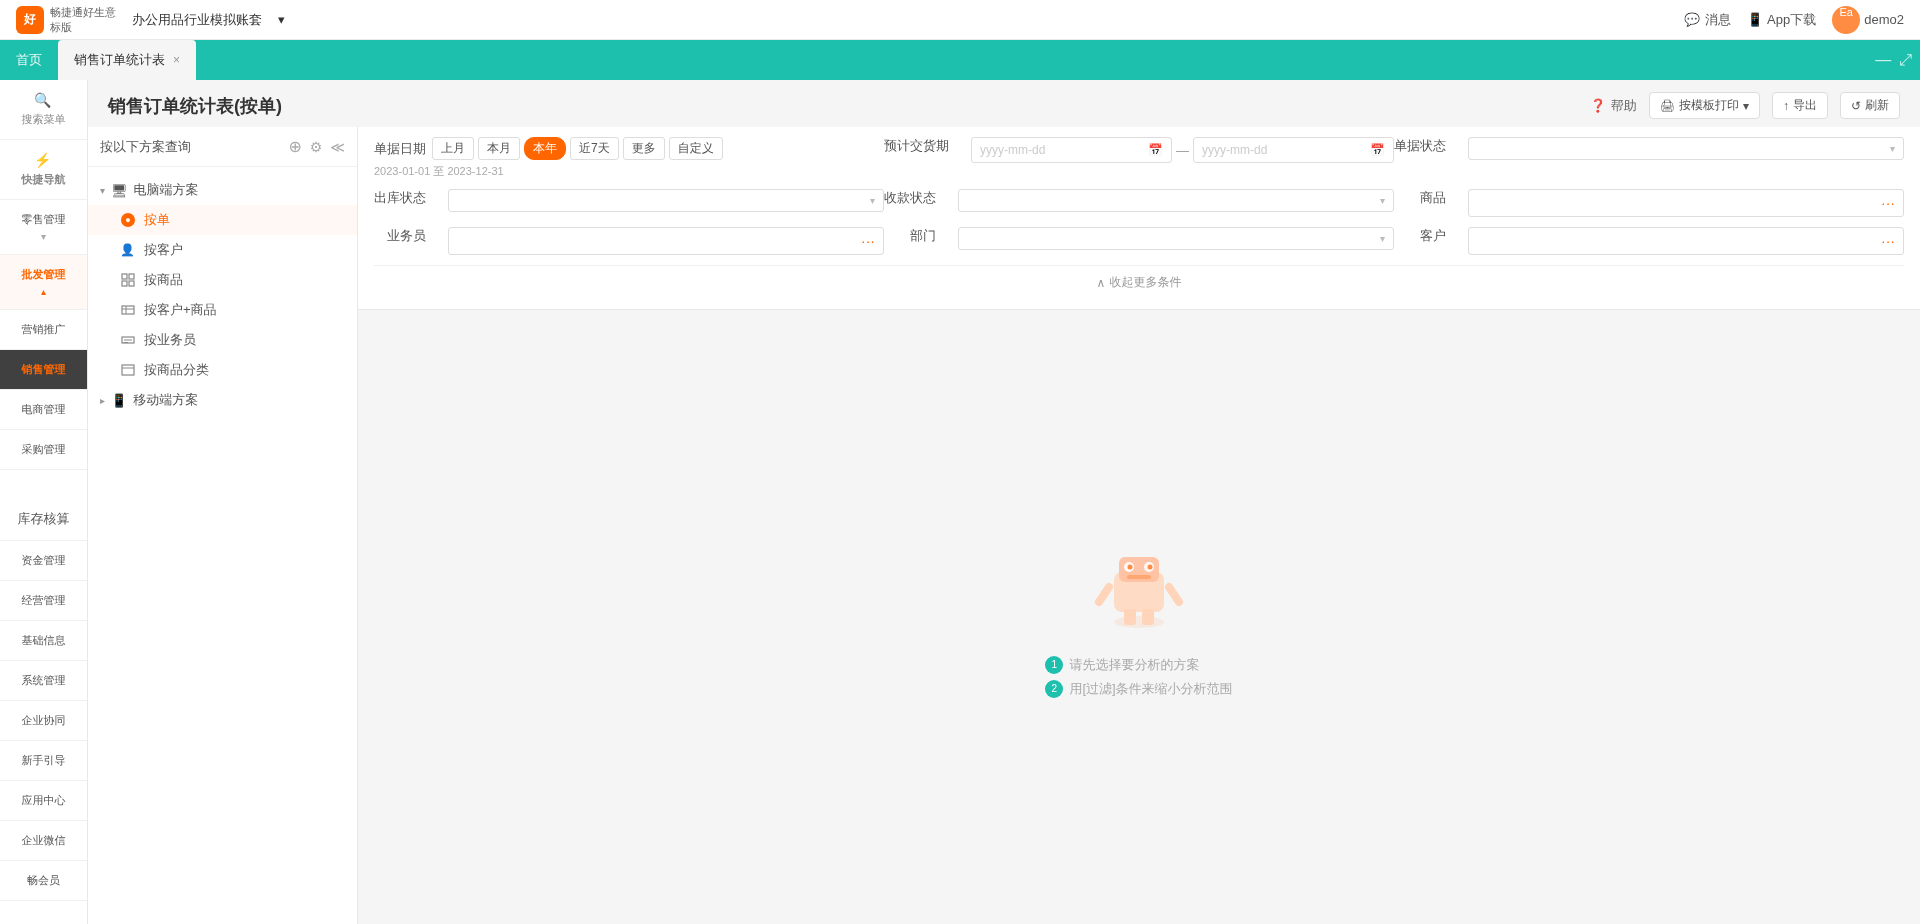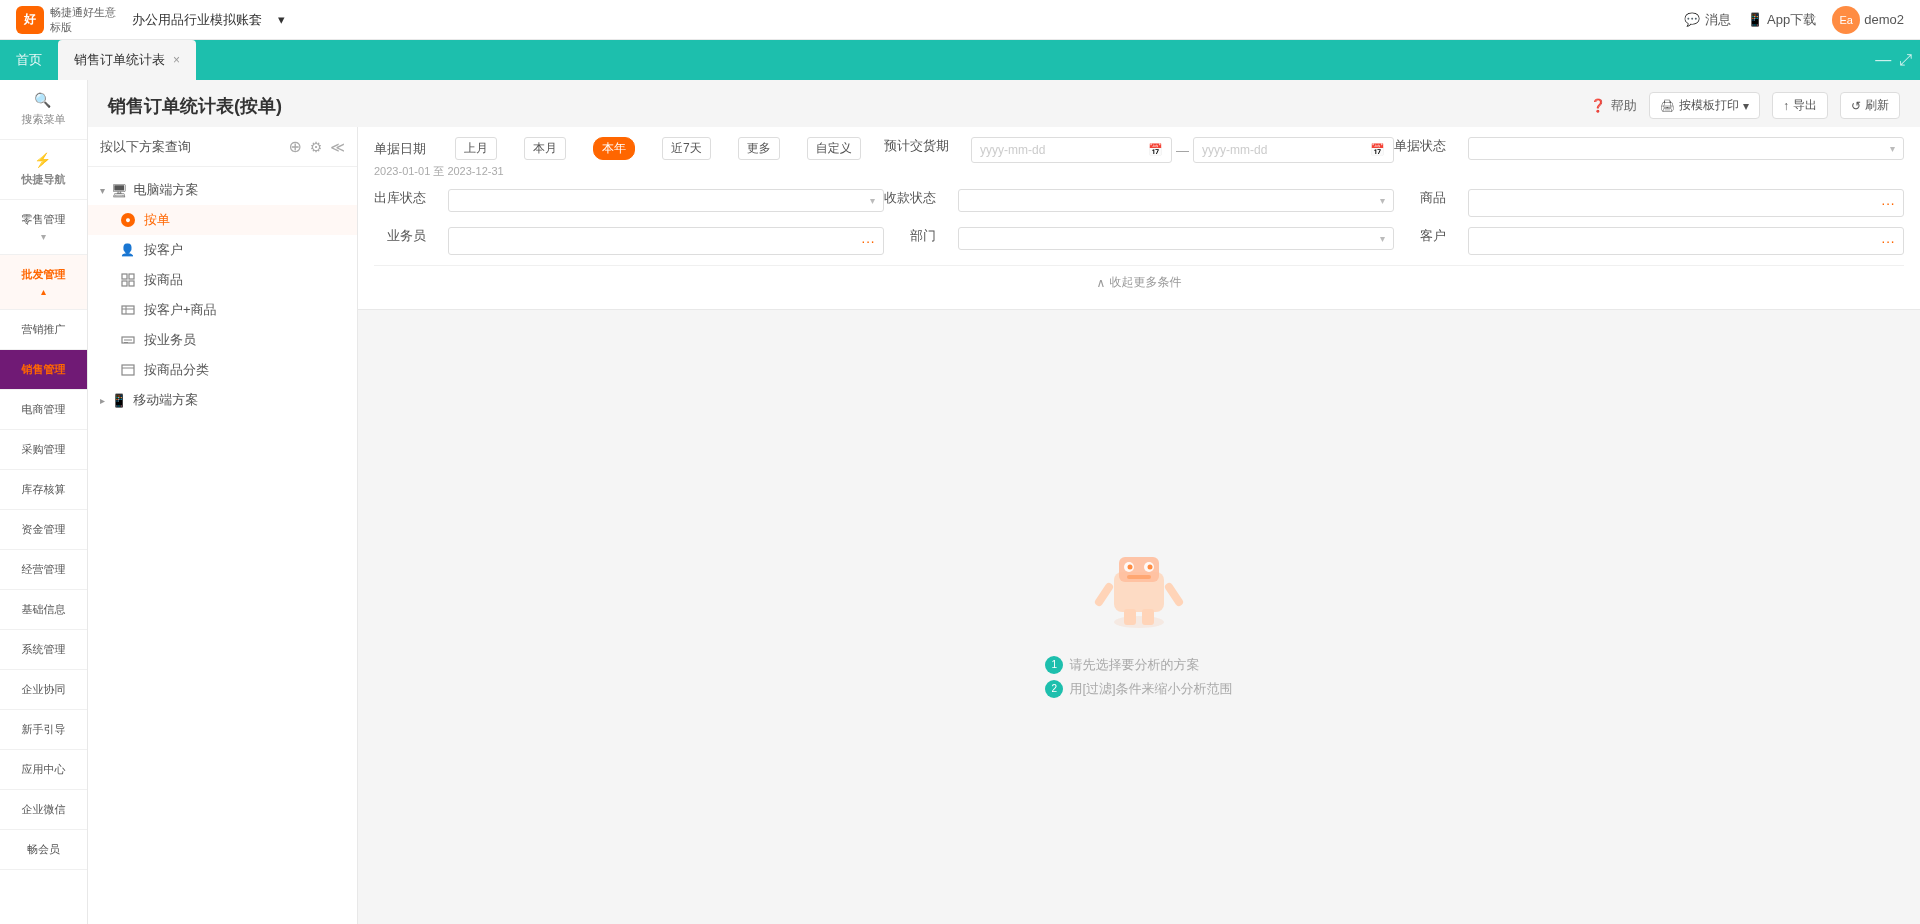--- a/index.html
+++ b/index.html
@@ -7,21 +7,21 @@
 
     
     .top-bar { height: 40px; background: #fff; display: flex; align-items: center; justify-content: space-between; padding: 0 16px; border-bottom: 1px solid #e8e8e8; flex-shrink: 0; }
     .top-bar-left { display: flex; align-items: center; gap: 8px; }
     .logo-area { display: flex; align-items: center; gap: 6px; }
     .logo-icon { width: 28px; height: 28px; background: #ff6600; border-radius: 6px; display: flex; align-items: center; justify-content: center; color: white; font-size: 12px; font-weight: bold; }
     .logo-text { font-size: 11px; color: #666; line-height: 1.3; }
     .dropdown-area { display: flex; align-items: center; gap: 16px; color: #333; font-size: 13px; cursor: pointer; padding: 0 8px; }
     .top-bar-right { display: flex; align-items: center; gap: 16px; color: #555; font-size: 13px; }
     .top-bar-right-item { display: flex; align-items: center; gap: 4px; cursor: pointer; }
-    .avatar { width: 28px; height: 28px; border-radius: 50%; background: #ff8c42; display: flex; align-items: center; justify-content: center; color: white; font-size: 12px; overflow: hidden; }
+    .avatar { width: 28px; height: 28px; border-radius: 50%; background: #ff8c42; display: flex; justify-content: center; color: white; font-size: 12px; overflow: hidden; }
 
     
     .nav-tabs { height: 40px; background: #1dbfad; display: flex; align-items: center; padding: 0 0; flex-shrink: 0; }
     .nav-tab { height: 40px; display: flex; align-items: center; padding: 0 16px; color: rgba(255,255,255,0.85); font-size: 13px; cursor: pointer; position: relative; }
     .nav-tab.active { background: #f5f5f5; color: #333; border-radius: 4px 4px 0 0; }
     .nav-tab .close-btn { margin-left: 8px; color: #999; font-size: 12px; }
     .nav-tab-home { color: rgba(255,255,255,0.9); }
     .nav-tab-end { margin-left: auto; display: flex; align-items: center; padding-right: 8px; gap: 8px; }
     .nav-tab-end .icon-btn { color: rgba(255,255,255,0.8); cursor: pointer; font-size: 16px; }
 
@@ -34,21 +34,21 @@
 
     
     .content-area { flex: 1; display: flex; flex-direction: column; overflow: hidden; }
 
     
     .page-header { padding: 12px 20px 8px; display: flex; align-items: center; justify-content: space-between; background: #f5f5f5; flex-shrink: 0; }
     .page-title { font-size: 18px; font-weight: 600; color: #333; }
     .page-actions { display: flex; align-items: center; gap: 12px; font-size: 13px; color: #666; }
     .page-action { display: flex; align-items: center; gap: 4px; cursor: pointer; }
     .page-action-btn { display: flex; align-items: center; gap: 4px; padding: 4px 10px; border: 1px solid #ddd; border-radius: 4px; background: white; cursor: pointer; color: #555; font-size: 12px; }
-    .date-btn { padding: 2px 8px; border: 1px solid #ddd; border-radius: 3px; font-size: 12px; cursor: pointer; color: #555; background: white; margin-left: 23px; }
+    .date-btn { padding: 2px 8px; border: 1px solid #ddd; border-radius: 3px; font-size: 12px; cursor: pointer; color: #555; background: white; }
     .date-btn.active { background: #ff6600; color: white; border-color: #ff6600; border-radius: 10px; }
     .collapse-bar { text-align: center; padding: 8px; color: #999; font-size: 12px; cursor: pointer; display: flex; align-items: center; justify-content: center; gap: 4px; border-top: 1px solid #f0f0f0; }
 
     
     .left-panel { width: 270px; background: white; border-right: 1px solid #e8e8e8; flex-shrink: 0; display: flex; flex-direction: column; }
     .left-panel-header { padding: 10px 12px; display: flex; align-items: center; justify-content: space-between; border-bottom: 1px solid #f0f0f0; }
     .left-panel-title { font-size: 13px; color: #555; }
     .left-panel-actions { display: flex; align-items: center; gap: 8px; color: #aaa; }
     .scheme-tree { padding: 8px 0; overflow-y: auto; flex: 1; }
     .scheme-group { }
@@ -162,31 +162,31 @@
         <span style="font-size:11px;color:#555;">零售管理</span>
         <span style="font-size:10px;color:#aaa;">▾</span>
       </div>
       <div class="sidebar-item" style="background:#fff8f5;">
         <span style="font-size:11px;color:#ff6600;font-weight:bold;">批发管理</span>
         <span style="font-size:10px;color:#ff6600;">▴</span>
       </div>
       <div class="sidebar-item">
         <span style="font-size:11px;color:#555;">营销推广</span>
       </div>
-      <div class="sidebar-item" style="background:#701a75;justify-content:center;">
+      <div class="sidebar-item" style="background:#404040;justify-content:center;">
         <span style="font-size:11px;color:#ff6600;font-weight:bold;">销售管理</span>
       </div>
       <div class="sidebar-item">
         <span style="font-size:11px;color:#555;">电商管理</span>
       </div>
       <div class="sidebar-item">
         <span style="font-size:11px;color:#555;">采购管理</span>
       </div>
       <div class="sidebar-item">
-        <span style="font-size:11px;color:#555;">库存核算</span>
+        <span style="font-size:13px;color:#555;margin-top:28px;">库存核算</span>
       </div>
       <div class="sidebar-item">
         <span style="font-size:11px;color:#555;">资金管理</span>
       </div>
       <div class="sidebar-item">
         <span style="font-size:11px;color:#555;">经营管理</span>
       </div>
       <div class="sidebar-item">
         <span style="font-size:11px;color:#555;">基础信息</span>
       </div>

